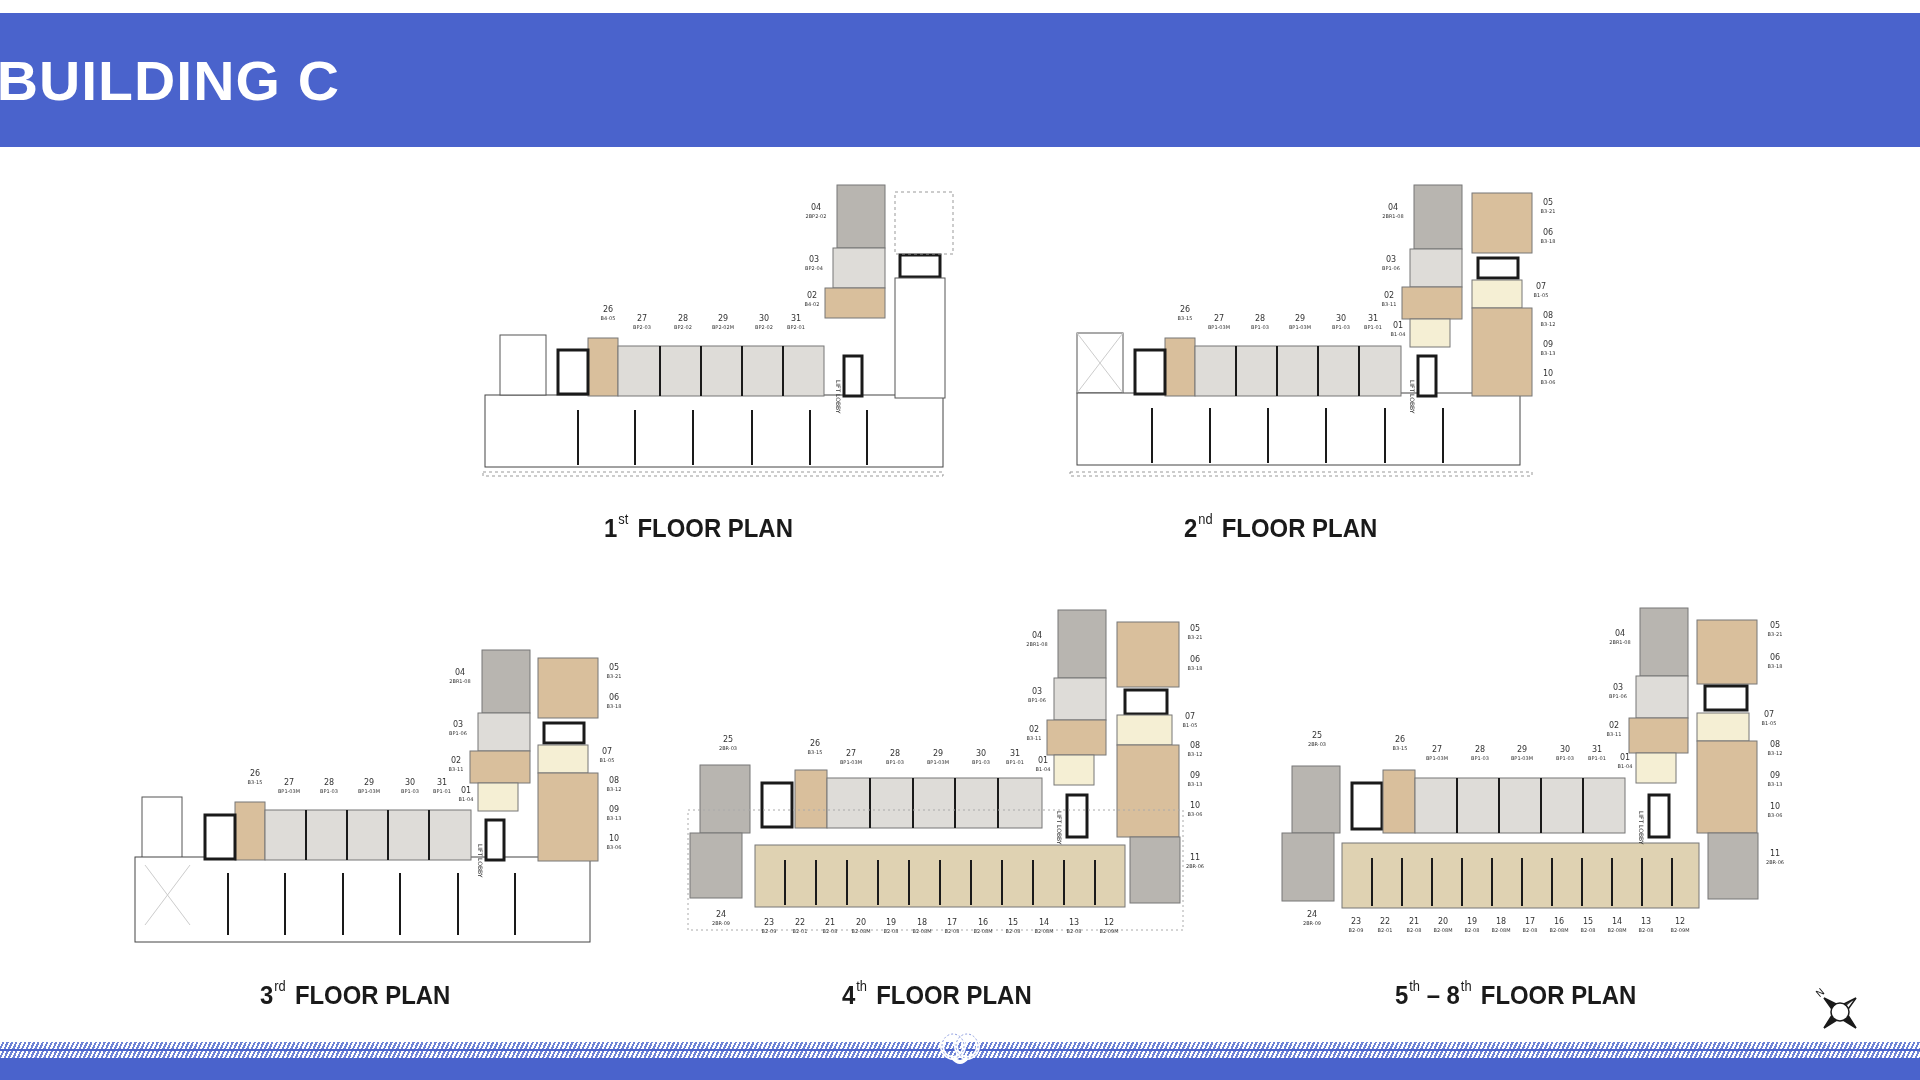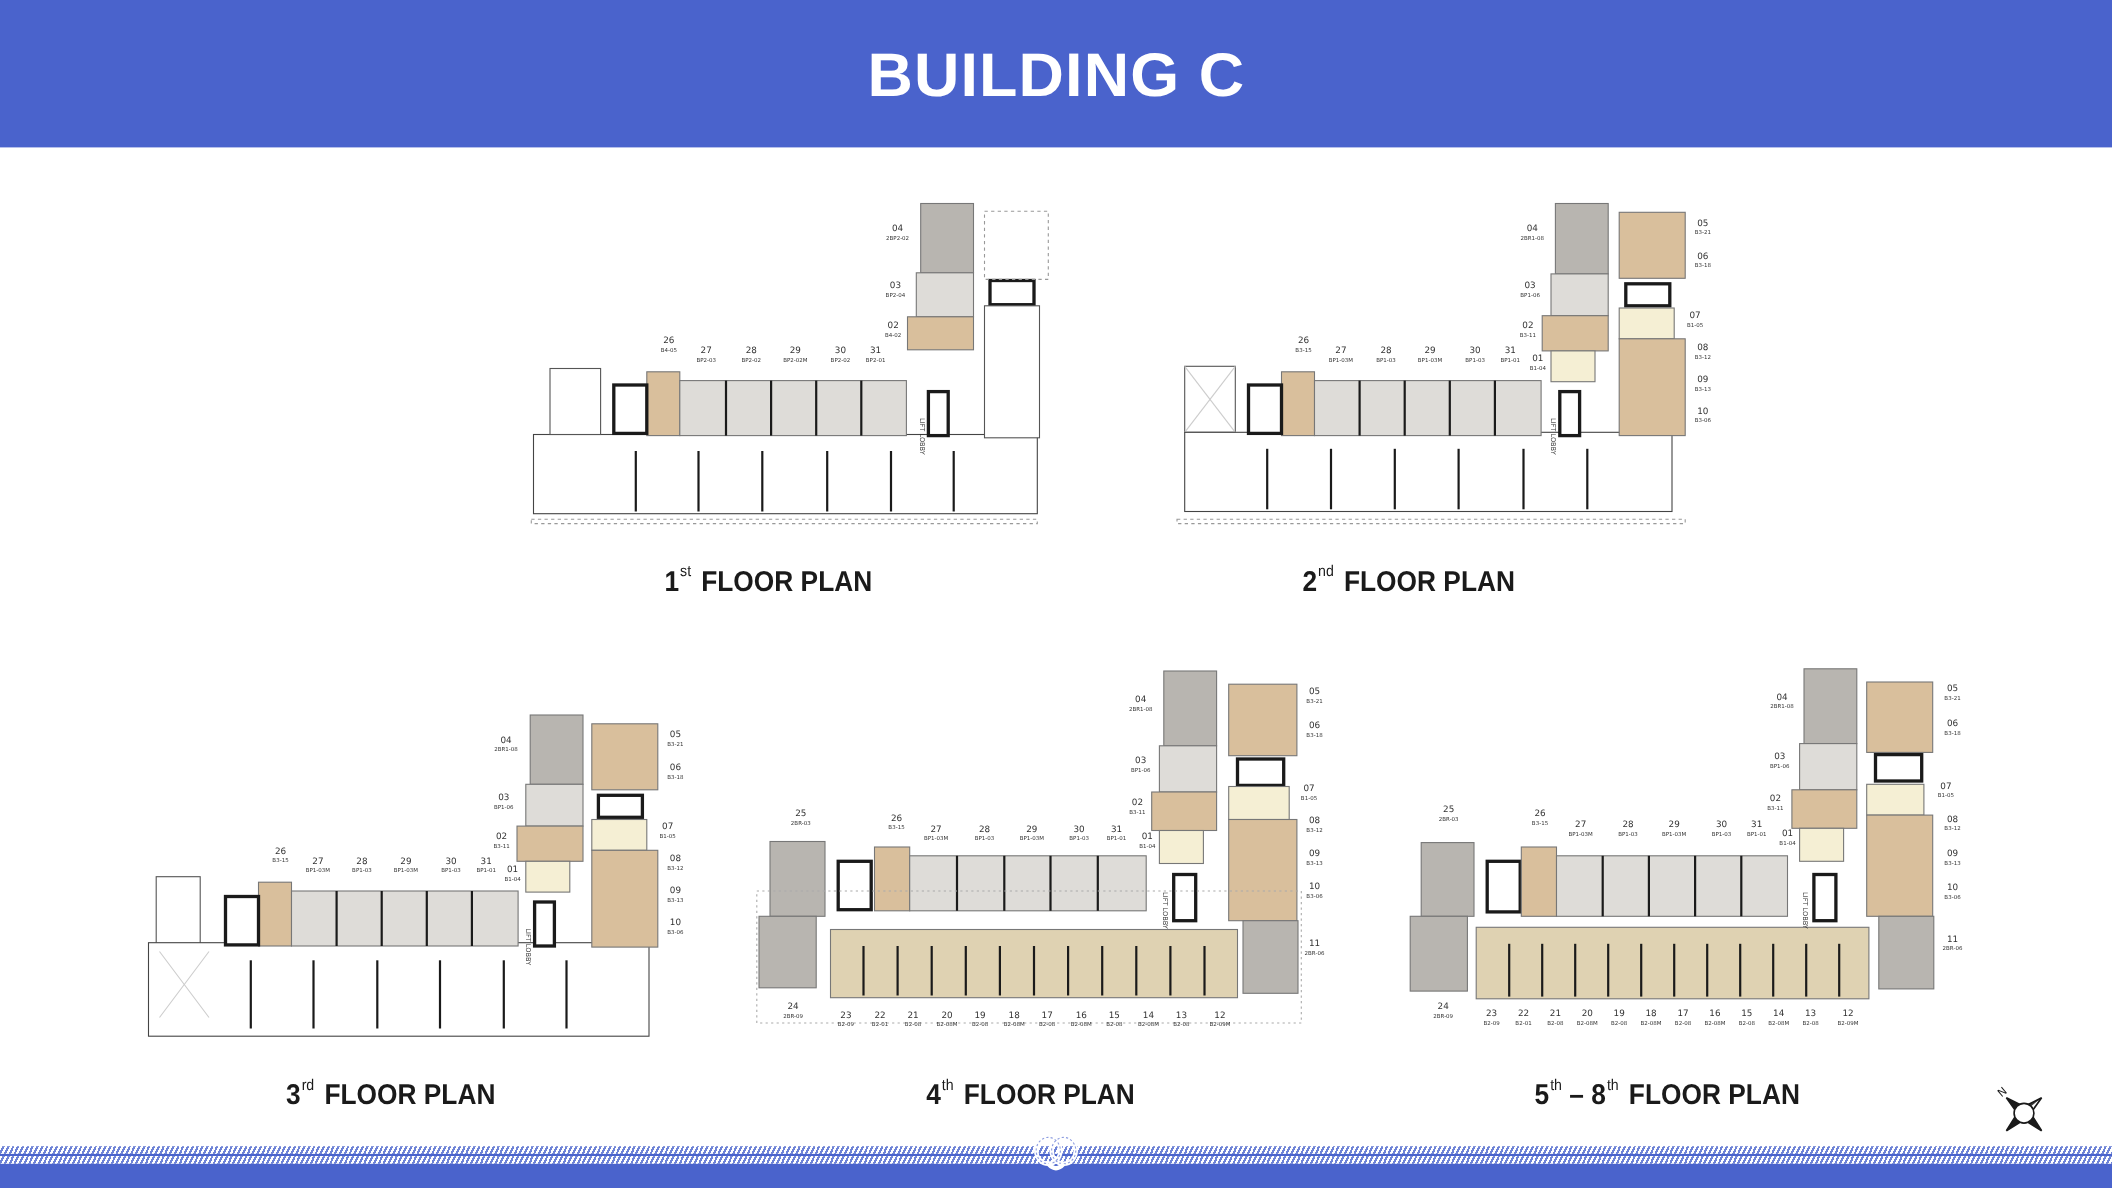--- a/index.html
+++ b/index.html
@@ -1,17 +1,17 @@
 <!DOCTYPE html>
 <html><head>
 <meta charset="utf-8">
 <style>
   html,body{margin:0;padding:0;}
   body{width:1920px;height:1080px;position:relative;overflow:hidden;background:#ffffff;font-family:"Liberation Sans",sans-serif;}
-  .header{position:absolute;left:0;top:0;width:1920px;height:134px;background:#4A63CC;display:flex;align-items:center;justify-content:center;}
+  .header{position:absolute;left:0;top:13px;width:1920px;height:134px;background:#4A63CC;display:flex;align-items:center;justify-content:flex-start;}
   .header h1{margin:0;color:#fff;font-family:"Liberation Sans",sans-serif;font-weight:700;font-size:56px;letter-spacing:1px;transform:scaleX(1.02);}
   .plan{position:absolute;}
   .plan svg{display:block;overflow:visible;}
   .caption{position:absolute;font-family:"Liberation Sans",sans-serif;font-weight:700;font-size:26px;color:#1a1a1a;white-space:nowrap;transform:scaleX(0.92);transform-origin:left center;}
   .caption sup{font-size:14px;font-weight:400;vertical-align:top;position:relative;top:-2px;margin-left:1px;}
   .caption .gap{display:inline-block;width:10px;}
   .ulbl{font-family:"DejaVu Sans",sans-serif;fill:#333;}
   .footer-rope{position:absolute;left:0;width:1920px;height:7px;
     background:repeating-linear-gradient(115deg,#ffffff 0 2px,#6d82d6 2px 4px);}
   .footer-bar{position:absolute;left:0;top:1058px;width:1920px;height:22px;background:#4A63CC;}

